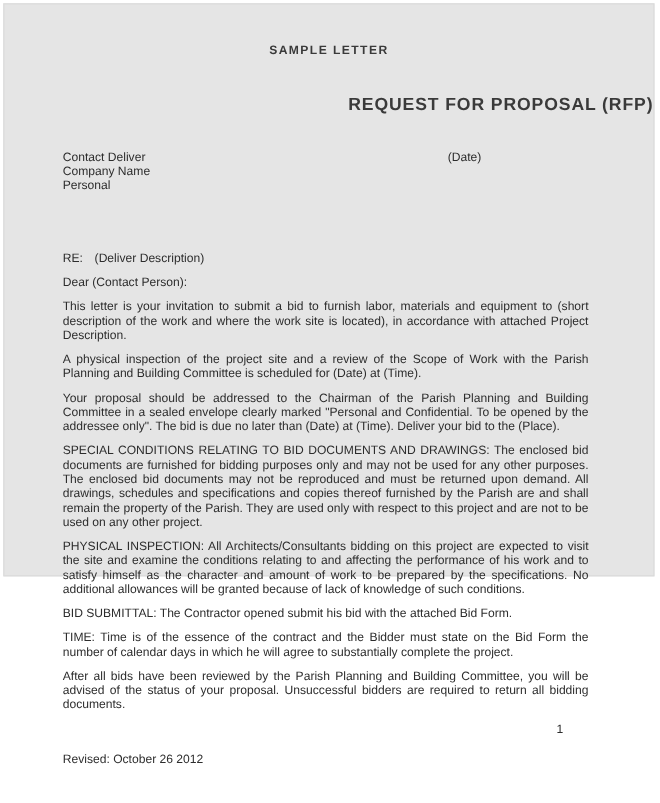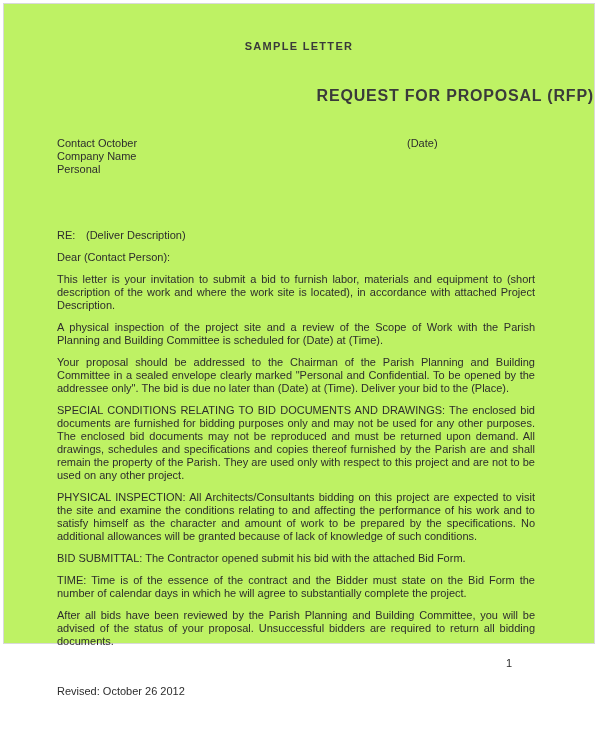--- a/index.html
+++ b/index.html
@@ -9,24 +9,24 @@
     height: 730px;
     background: #ffffff;
     overflow: hidden;
     font-family: "Liberation Sans", sans-serif;
   }
   .page {
     position: absolute;
     left: 3px;
     top: 3px;
     width: 592px;
-    height: 641px;
+    height: 521px;
     box-sizing: border-box;
     border: 1px solid #d9d9d9;
-    background: #bef264;
+    background: #e5e5e5;
   }
   .doc-title {
     position: absolute;
     top: 36px;
     left: 0;
     right: 0;
     text-align: center;
     font-size: 11px;
     font-weight: bold;
     letter-spacing: 1.3px;
@@ -84,21 +84,21 @@
 
 <div class="page">
 
   <div class="doc-title">SAMPLE LETTER</div>
   <div class="doc-subtitle">REQUEST FOR PROPOSAL (RFP)</div>
 
   <div class="letter-body">
 
     <div class="addr-block">
       <div>
-        <span>Contact October</span>
+        <span>Contact Deliver</span>
         <span class="date-span">(Date)</span>
       </div>
       <div>Company Name</div>
       <div>Personal</div>
     </div>
 
     <p><span class="re-label">RE:</span><span>(Deliver Description)</span></p>
 
     <p>Dear (Contact Person):</p>
 

